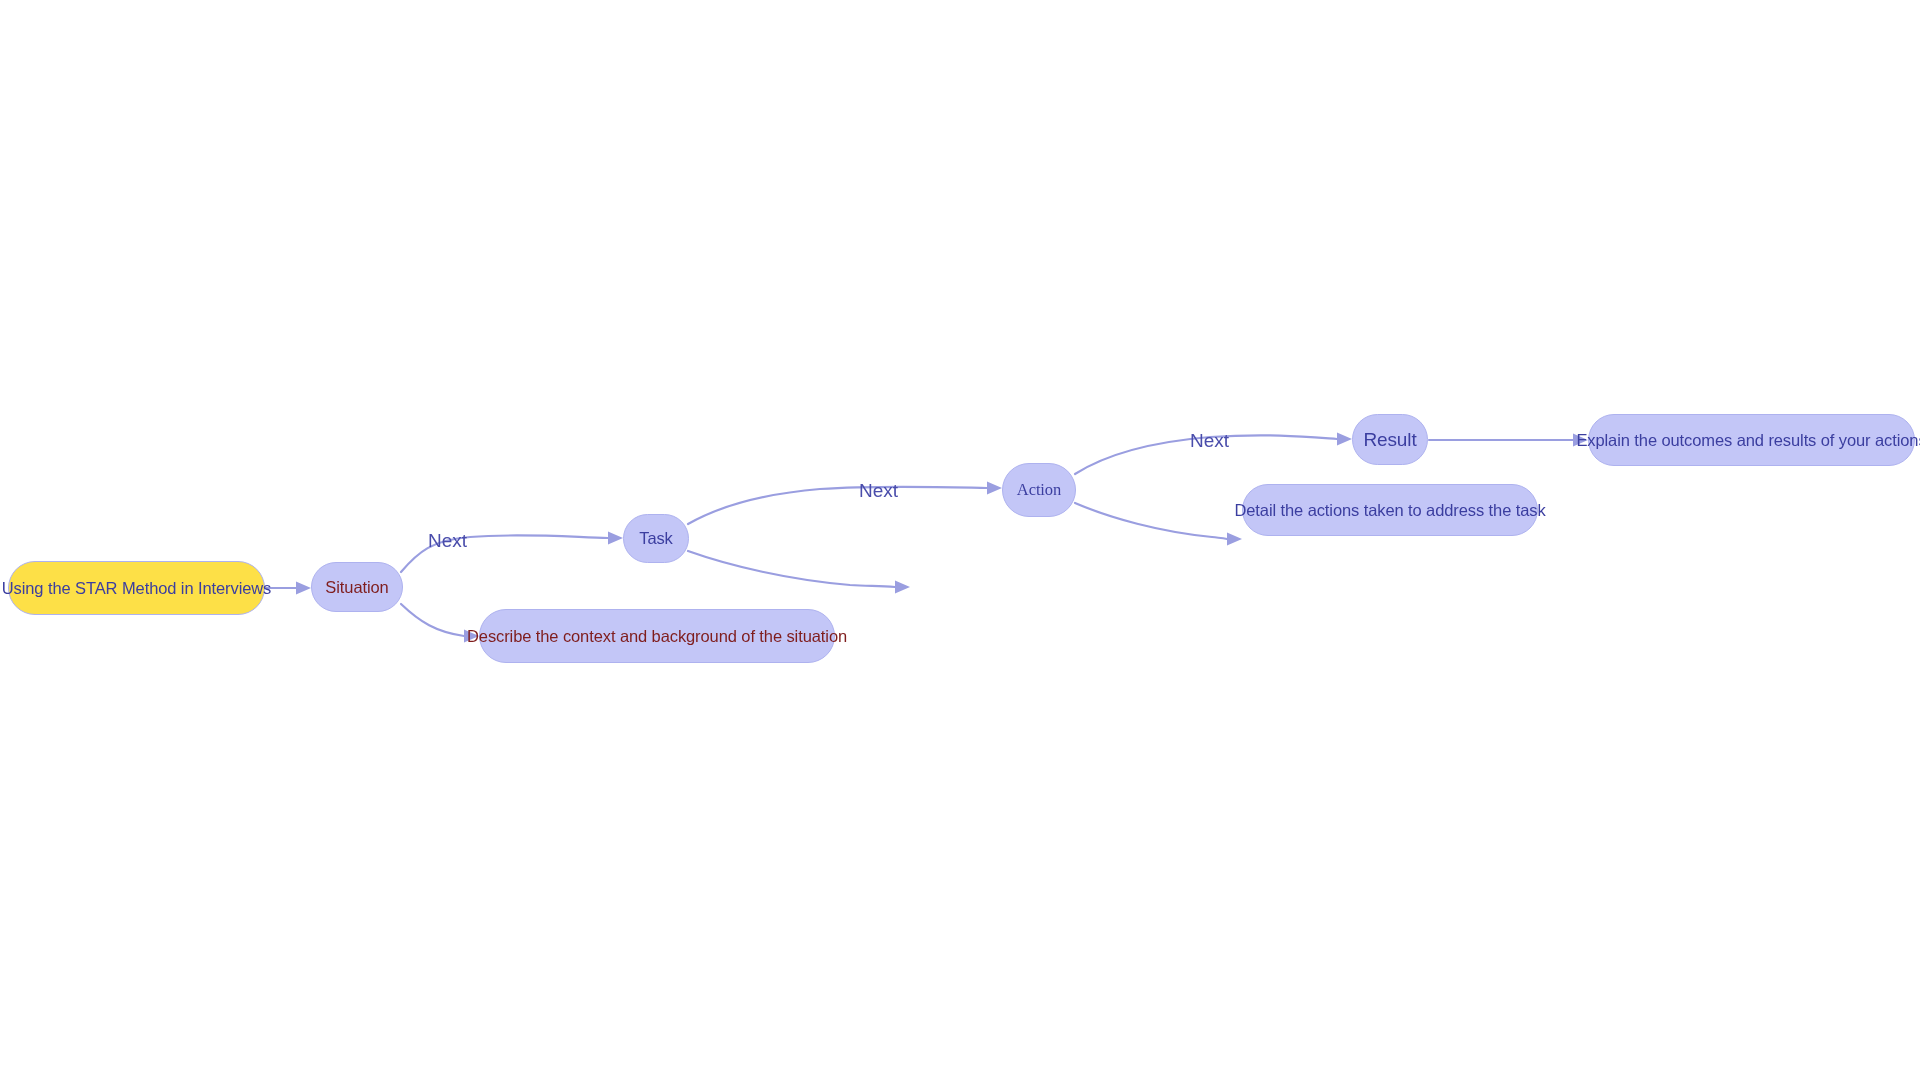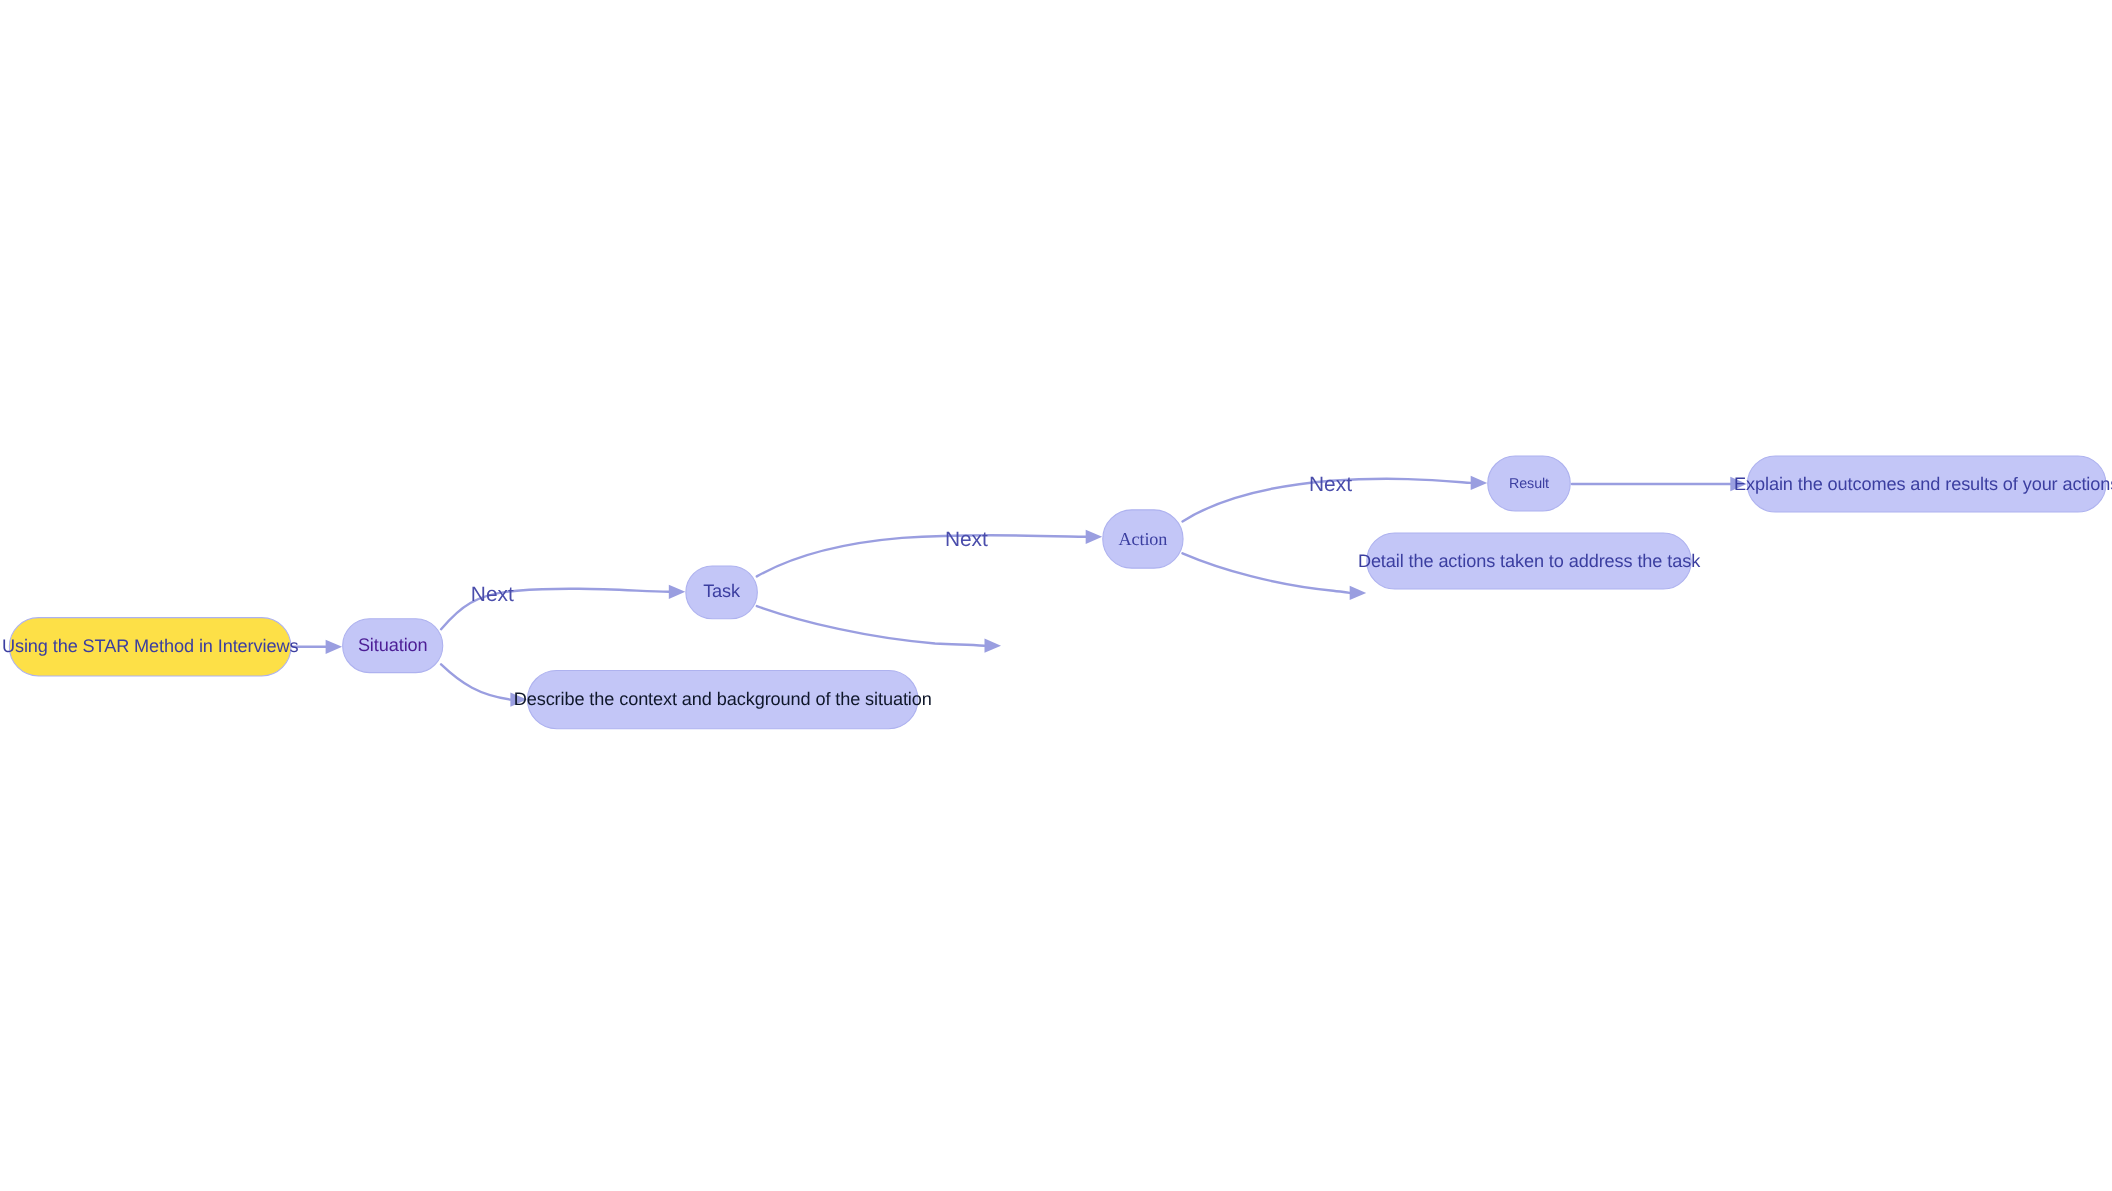--- a/index.html
+++ b/index.html
@@ -119,42 +119,42 @@
     <g>
       <path class="edge-path" d="M 1429,440 L 1573,440" style="stroke: rgb(154, 158, 224);"></path>
       <polygon class="edge-arrow" points="1573,433.5 1588,440 1573,446.5" style="fill: rgb(154, 158, 224);"></polygon>
     </g>
   </svg>
 
   <div class="node" id="node-root" style="left: 8px; top: 561px; width: 257px; height: 54px; background: #fde047; border-color: rgb(174, 178, 239); color: rgb(59, 62, 160); font-size: 16.5px;">
     <span class="node-label">Using the STAR Method in Interviews</span>
   </div>
 
-  <div class="node" id="node-situation" style="left: 311px; top: 562px; width: 92px; height: 50px; background: rgb(195, 198, 247); border-color: rgb(174, 178, 239); color: #4c1d95; font-size: 16.5px;">
+  <div class="node" id="node-situation" style="left: 311px; top: 562px; width: 92px; height: 50px; background: rgb(195, 198, 247); border-color: rgb(174, 178, 239); color: #7f1d1d; font-size: 16.5px;">
     <span class="node-label">Situation</span>
   </div>
 
-  <div class="node" id="node-situation-detail" style="left: 479px; top: 609px; width: 356px; height: 54px; background: rgb(195, 198, 247); border-color: rgb(174, 178, 239); color: #0f172a; font-size: 16.5px;">
+  <div class="node" id="node-situation-detail" style="left: 479px; top: 609px; width: 356px; height: 54px; background: rgb(195, 198, 247); border-color: rgb(174, 178, 239); color: #7f1d1d; font-size: 16.5px;">
     <span class="node-label">Describe the context and background of the situation</span>
   </div>
 
   <div class="node" id="node-task" style="left: 623px; top: 514px; width: 66px; height: 49px; background: rgb(195, 198, 247); border-color: rgb(174, 178, 239); color: rgb(59, 62, 160); font-size: 16.5px; text-align: center;">
     <span class="node-label">Task</span>
   </div>
 
 
   <div class="node" id="node-action" style="left: 1002px; top: 463px; width: 74px; height: 54px; background: rgb(195, 198, 247); border-color: rgb(174, 178, 239); color: rgb(59, 62, 160); font-size: 16.5px; font-family: Liberation Serif, serif;">
     <span class="node-label">Action</span>
   </div>
 
   <div class="node" id="node-action-detail" style="left: 1242px; top: 484px; width: 296px; height: 52px; background: rgb(195, 198, 247); border-color: rgb(174, 178, 239); color: rgb(59, 62, 160); font-size: 16.5px;">
     <span class="node-label">Detail the actions taken to address the task</span>
   </div>
 
-  <div class="node" id="node-result" style="left: 1352px; top: 414px; width: 76px; height: 51px; background: rgb(195, 198, 247); border-color: rgb(174, 178, 239); color: rgb(59, 62, 160); font-size: 13px;">
+  <div class="node" id="node-result" style="left: 1352px; top: 414px; width: 76px; height: 51px; background: rgb(195, 198, 247); border-color: rgb(174, 178, 239); color: rgb(59, 62, 160); font-size: 19px;">
     <span class="node-label">Result</span>
   </div>
 
   <div class="node" id="node-result-detail" style="left: 1588px; top: 414px; width: 327px; height: 52px; background: rgb(195, 198, 247); border-color: rgb(174, 178, 239); color: rgb(59, 62, 160); font-size: 16.5px;">
     <span class="node-label">Explain the outcomes and results of your actions</span>
   </div>
 
   <div class="edge-label" style="left: 428px; top: 531px; color: rgb(74, 77, 171);">Next</div>
 
   <div class="edge-label" style="left: 859px; top: 481px; color: rgb(74, 77, 171);">Next</div>

